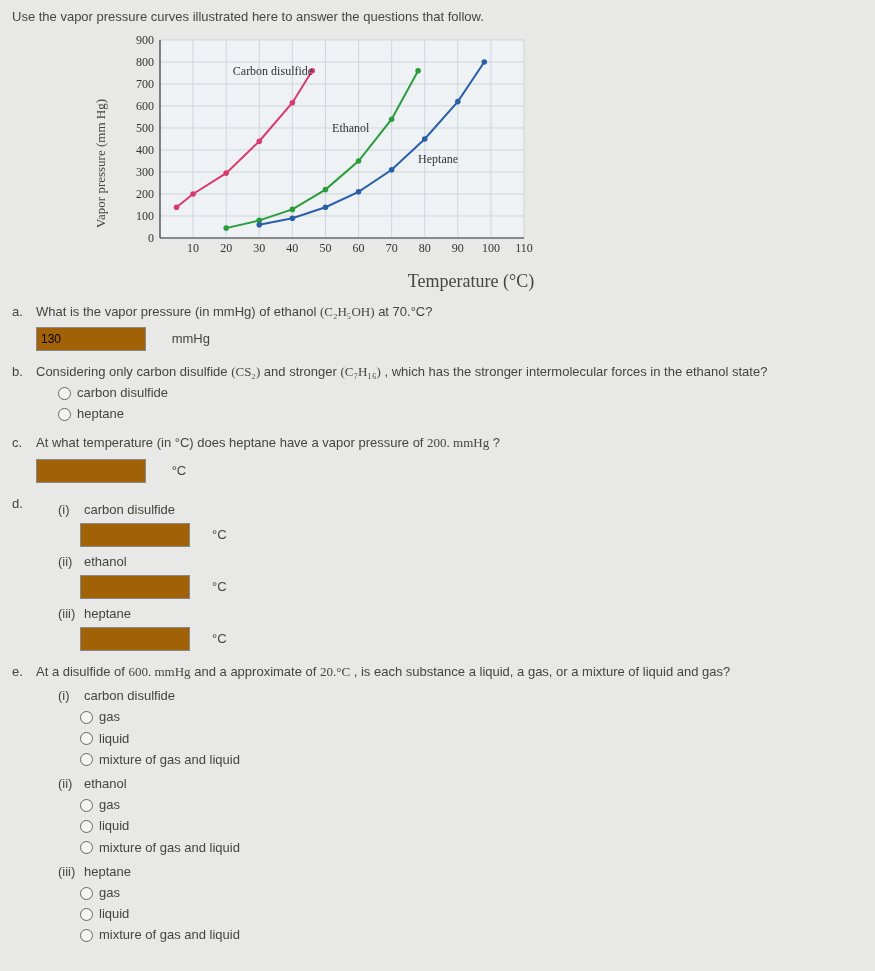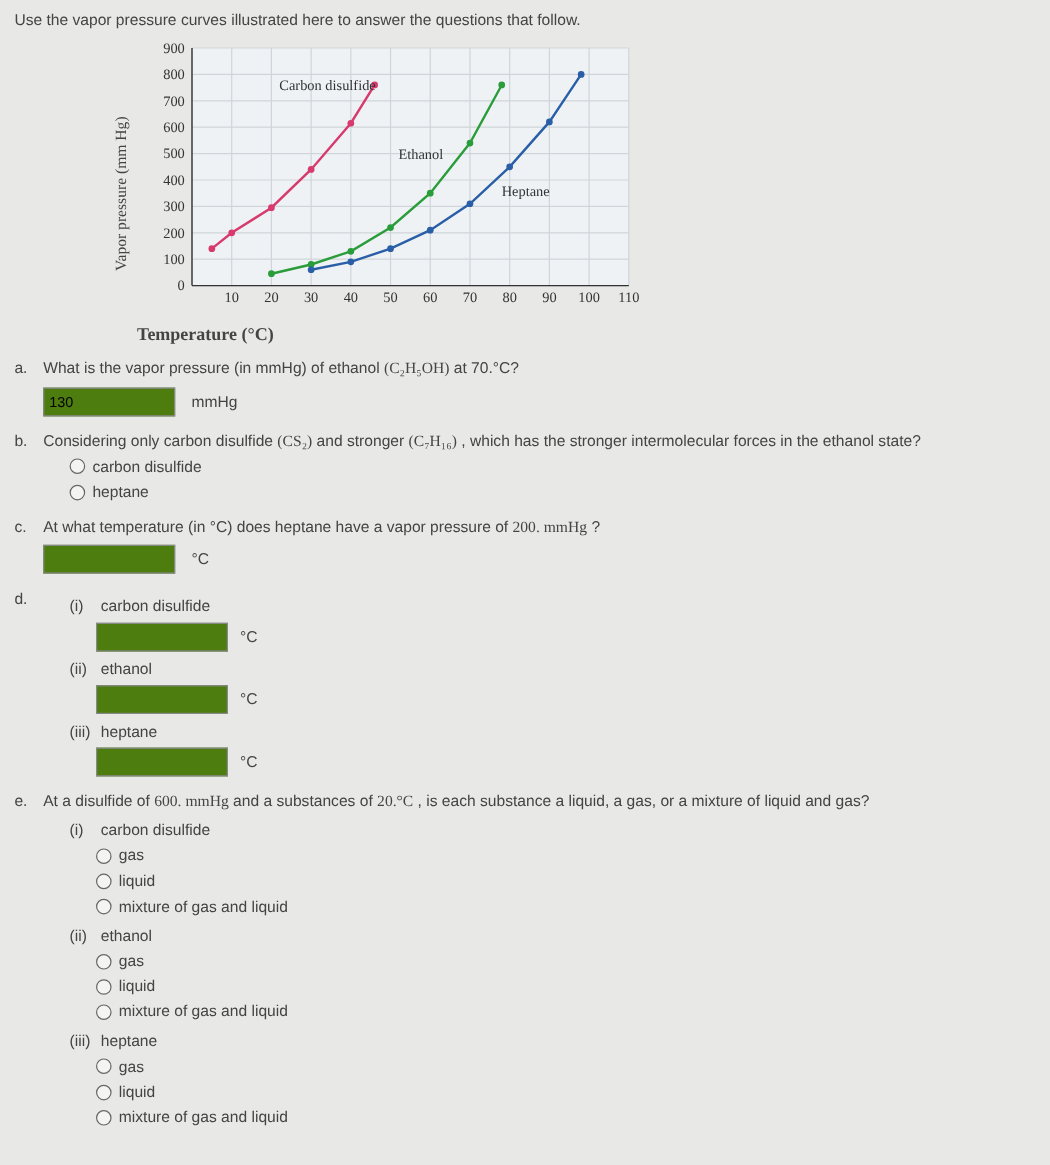--- a/index.html
+++ b/index.html
@@ -21,48 +21,48 @@
   }
   .ylabel {
     writing-mode: vertical-rl;
     transform: rotate(180deg);
     font-family: Georgia, serif;
     font-size: 13px;
     margin-right: 4px;
   }
   .chart-block { display:inline-block; }
   .xlabel {
-    text-align: left;
+    text-align: right;
     font-family: Georgia, serif;
-    font-size: 15px;
-    font-weight: bold;
+    font-size: 18px;
+    font-weight: normal;
     margin-top: 2px;
   }
   .q { margin: 8px 0 4px 0; display:flex; }
   .q .lbl { width: 24px; flex:none; }
   .q .body { flex:1; }
   .formula { font-family: Georgia, serif; }
   input[type=text] {
     border: 1px solid #888;
-    background: #4d7c0f;
+    background: #a16207;
     height: 18px;
     padding: 2px 4px;
     font-size: 12px;
     width: 100px;
     margin-right: 4px;
   }
   .radio-row { margin: 3px 0 3px 22px; display:flex; align-items:center; }
   .radio-row .rb {
     width: 11px; height:11px; border:1px solid #666; border-radius:50%;
     display:inline-block; margin-right:6px; background:#f4f4f2;
   }
   .sub-item { margin: 6px 0 2px 22px; }
   .roman { display:inline-block; width:26px; }
   .ans-row { margin: 4px 0 4px 22px; }
-  .unit { margin-left:6px; }
+  .unit { margin-left:18px; }
   svg text { font-family: Georgia, serif; }
 </style>
 </head>
 <body>
 
 <div class="intro">Use the vapor pressure curves illustrated here to answer the questions that follow.</div>
 
 <div class="chart-wrap">
   <div class="ylabel">Vapor pressure (mm Hg)</div>
   <div class="chart-block">
@@ -198,21 +198,21 @@
         <div class="sub-item"><span class="roman">(iii)</span><span>heptane</span><div class="ans-row"><input type="text" style=""><span class="unit">°C</span></div></div>
       </div>
   </div>
 </div>
 
 <div class="q">
   <div class="lbl">e.</div>
   <div class="body">
     <span>At a disulfide of </span>
     <span class="formula">600. mmHg</span>
-    <span> and a substances of </span>
+    <span> and a approximate of </span>
     <span class="formula">20.°C</span>
     <span>, is each substance a liquid, a gas, or a mixture of liquid and gas?</span>
     <div id="qe-items">
         <div class="sub-item"><span class="roman">(i)</span><span>carbon disulfide</span><div class="radio-row">
             <span class="rb"></span>
             <span>gas</span>
           </div><div class="radio-row">
             <span class="rb"></span>
             <span>liquid</span>
           </div><div class="radio-row">

